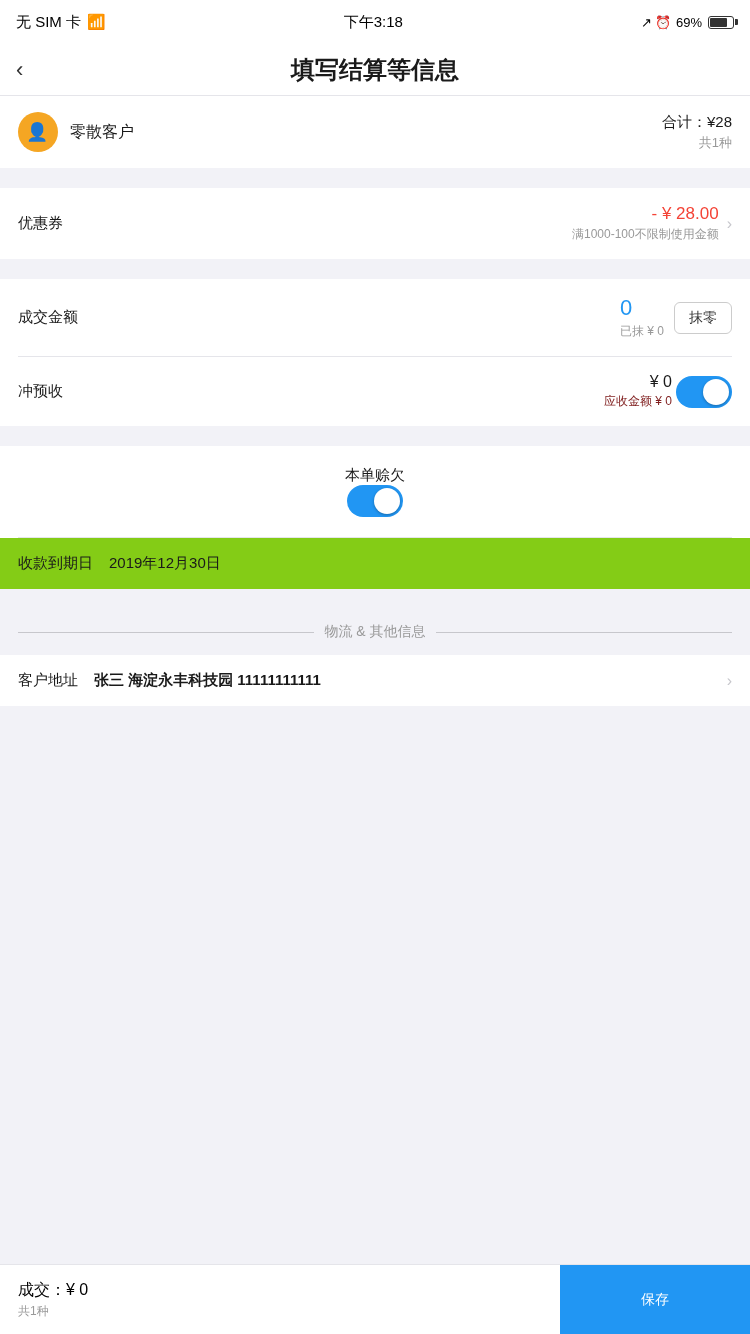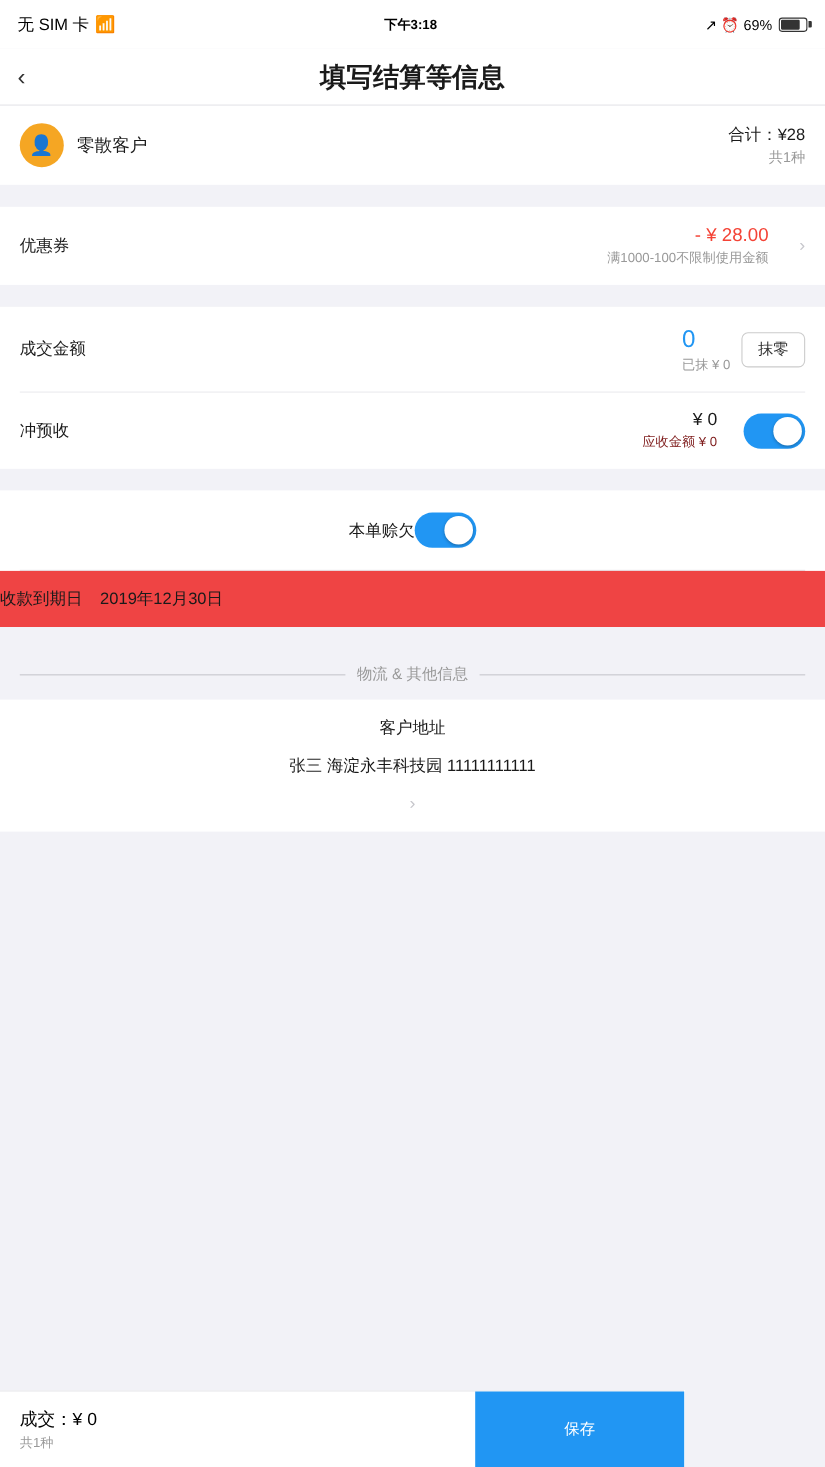--- a/index.html
+++ b/index.html
@@ -18,21 +18,21 @@
       background: #fff;
       height: 44px;
       display: flex;
       align-items: center;
       justify-content: space-between;
       padding: 0 16px;
       font-size: 15px;
       font-weight: 500;
     }
     .status-left { display: flex; align-items: center; gap: 6px; }
-    .status-center { font-size: 12px; font-weight: 700; }
+    .status-center { font-size: 15px; font-weight: 400; }
     .status-right { display: flex; align-items: center; gap: 4px; font-size: 13px; }
     .battery-icon {
       display: inline-block;
       width: 26px; height: 13px;
       border: 1.5px solid #333;
       border-radius: 3px;
       position: relative;
       margin-left: 2px;
     }
     .battery-icon::after {
@@ -114,21 +114,21 @@
 
     
     .row-item {
       display: flex;
       align-items: center;
       justify-content: space-between;
       padding: 16px 18px;
       background: #fff;
     }
     .row-label { font-size: 15px; color: #1a1a1a; }
-    .row-right { display: flex; align-items: center; gap: 24px; text-align: right; }
+    .row-right { display: flex; align-items: center; gap: 4px; text-align: right; }
     .coupon-amount { font-size: 17px; color: #f44336; font-weight: 500; }
     .coupon-desc { font-size: 12px; color: #999; margin-top: 2px; }
     .chevron-right { color: #c7c7cc; font-size: 16px; margin-left: 4px; }
 
     
     .transaction-row {
       display: flex;
       align-items: center;
       justify-content: space-between;
       padding: 16px 18px;
@@ -174,32 +174,33 @@
       border-radius: 50%;
       position: absolute;
       top: 3px; right: 3px;
       box-shadow: 0 1px 3px rgba(0,0,0,0.3);
     }
 
     
     .debt-row {
       display: flex;
       align-items: center;
-      justify-content: center;
+      justify-content: flex-start;
       padding: 20px 18px;
       background: #fff;
+      flex-direction: column;
     }
     .debt-label { font-size: 15px; color: #1a1a1a; }
 
     
     .due-date-row {
       display: flex;
       align-items: center;
-      padding: 16px 0;
-      background: #ef4444;
+      padding: 16px 18px;
+      background: #84cc16;
       gap: 16px;
     }
     .due-date-label { font-size: 15px; color: #1a1a1a; }
     .due-date-value { font-size: 15px; color: #1a1a1a; }
 
     
     .logistics-section {
       background: #f2f2f7;
       padding: 14px 18px;
       text-align: center;
@@ -211,32 +212,31 @@
     .logistics-line { flex: 1; height: 1px; background: #c7c7cc; }
     .logistics-label { font-size: 14px; color: #999; }
 
     
     .address-row {
       display: flex;
       align-items: center;
       padding: 16px 18px;
       background: #fff;
       gap: 16px;
-      flex-direction: column;
     }
     .address-label { font-size: 15px; color: #1a1a1a; flex-shrink: 0; }
-    .address-value { font-size: 15px; color: #1a1a1a; flex: 1; }
+    .address-value { font-size: 15px; color: #1a1a1a; flex: 1; font-weight: bold; }
     .address-chevron { color: #c7c7cc; font-size: 16px; }
 
     
     .bottom-bar {
       position: fixed;
       bottom: 0;
       left: 0;
-      width: 622px;
+      width: 750px;
       height: 70px;
       display: flex;
       background: #fff;
       border-top: 1px solid #e5e5ea;
     }
     .bottom-info {
       flex: 1;
       display: flex;
       flex-direction: column;
       justify-content: center;

